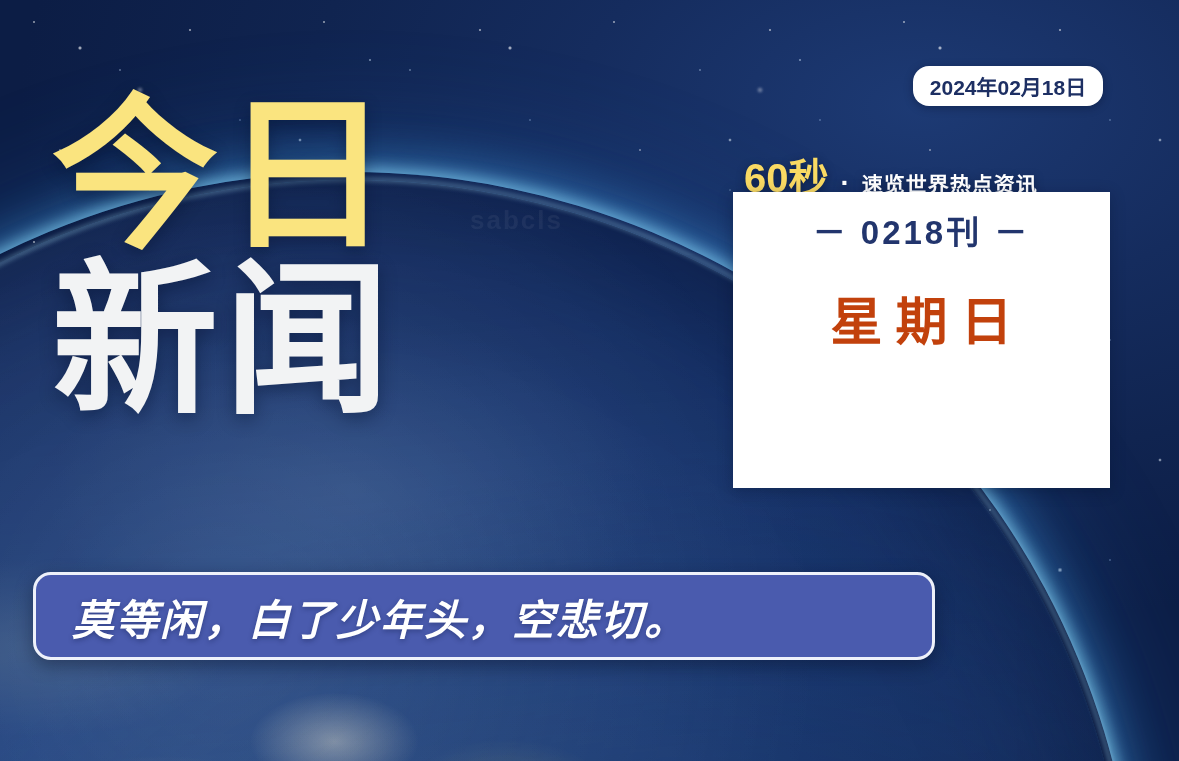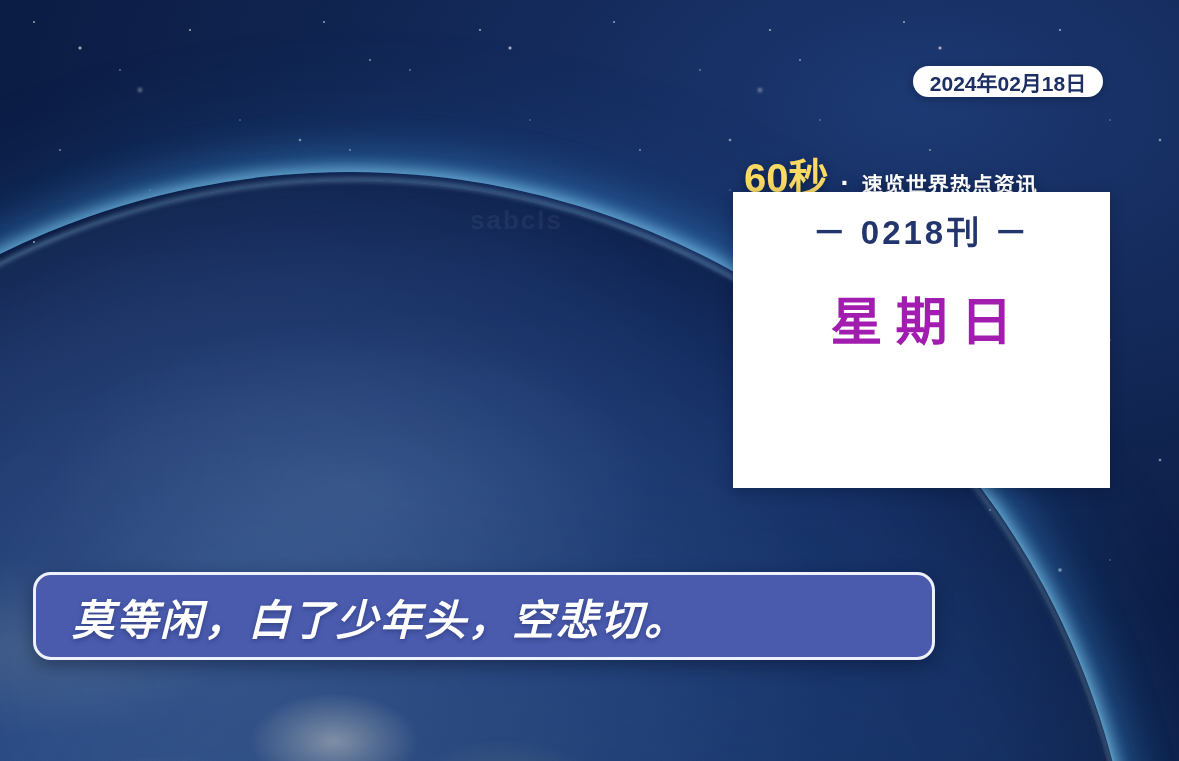--- a/index.html
+++ b/index.html
@@ -124,21 +124,21 @@
     text-shadow:0 5px 16px rgba(5,16,45,.42);
   }
   .brand .l2{
     display:block;font-size:166px;color:#f2f3f4;margin-top:6px;
     text-shadow:0 5px 18px rgba(5,16,45,.46);
   }
 
   
   .date-pill{
     position:absolute;left:913px;top:66px;
-    height:31px;min-width:190px;
+    height:40px;min-width:190px;
     display:flex;align-items:center;justify-content:center;
     padding:0 14px;box-sizing:border-box;
     background:#ffffff;border-radius:16px;
     color:#1d2f63;font-size:21px;font-weight:700;letter-spacing:0px;
     white-space:nowrap;
     box-shadow:0 2px 8px rgba(3,12,35,.35);
   }
 
   
   .tagline{
@@ -166,21 +166,21 @@
     padding-top:14px;
     box-shadow:0 3px 14px rgba(4,13,38,.30);
   }
   .card .issue{
     font-size:33px;font-weight:800;color:#22356d;letter-spacing:3px;
     display:flex;align-items:center;gap:12px;white-space:nowrap;
   }
   .card .issue .dash{font-weight:700;}
   .card .weekday{
     margin-top:26px;
-    font-size:52px;font-weight:900;color:#a21caf;letter-spacing:13px;
+    font-size:52px;font-weight:900;color:#c2410c;letter-spacing:13px;
     text-indent:13px;
   }
   .card .lunar{
     margin-top:24px;
     font-size:62px;font-weight:900;color:#1f3168;letter-spacing:9px;
     text-indent:9px;
   }
 
   
   .quote{
@@ -214,20 +214,24 @@
   <div class="earth-wrap">
     <div class="earth"></div>
     <div class="earth-tint"></div>
     <div class="earth-shade"></div>
   </div>
   <div class="limb"></div>
   <div class="limb-inner"></div>
 
   <div class="watermark">sabcls</div>
 
+  <div class="brand">
+    <span class="l1">今日</span>
+    <span class="l2">新闻</span>
+  </div>
 
   <div class="date-pill">2024年02月18日</div>
 
   <div class="tagline">
     <span class="sec">60秒</span>
     <span class="dot">·</span>
     <span class="sub">速览世界热点资讯</span>
   </div>
 
   <div class="card">

